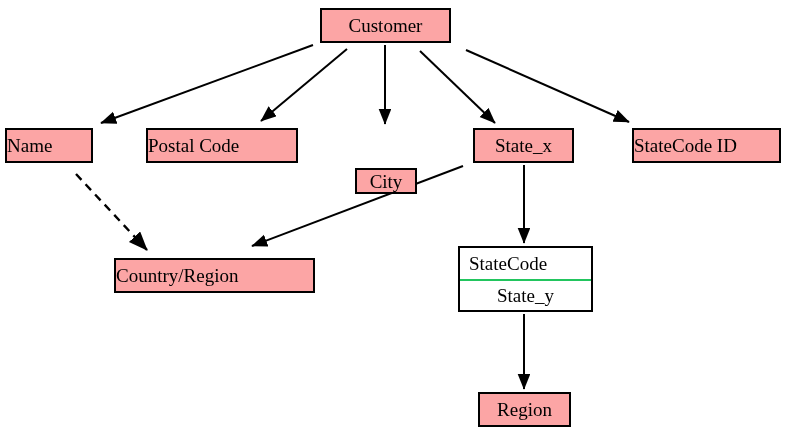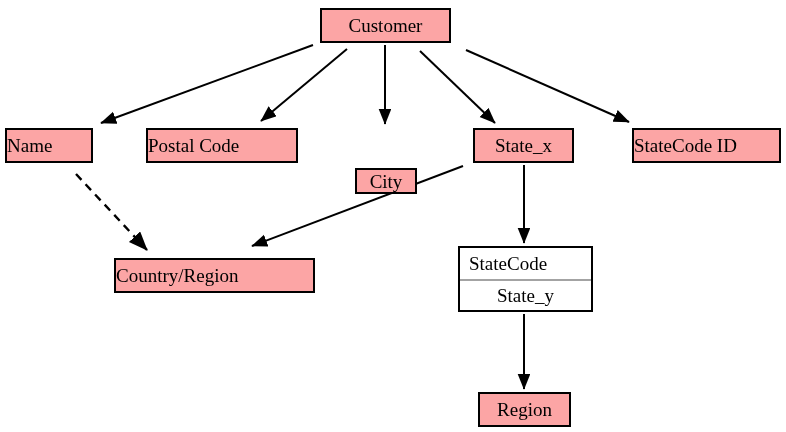--- a/index.html
+++ b/index.html
@@ -68,21 +68,21 @@
     white-space: nowrap;
   }
   .node-stack .cell.align-left {
     justify-content: flex-start;
     padding-left: 9px;
   }
   .node-stack .cell.align-center {
     justify-content: center;
   }
   .node-stack .cell.divider-top {
-    border-top: 2px solid #a3a3a3;
+    border-top: 2px solid #22c55e;
   }
 </style>
 </head>
 <body>
 
 <div id="diagram-canvas">
 
   <svg id="edge-layer" viewBox="0 0 786 432" width="786" height="432" xmlns="http://www.w3.org/2000/svg">
     <defs>
       <marker id="arrowhead" markerWidth="9" markerHeight="9" refX="7.6" refY="3.2" orient="auto" markerUnits="strokeWidth">

